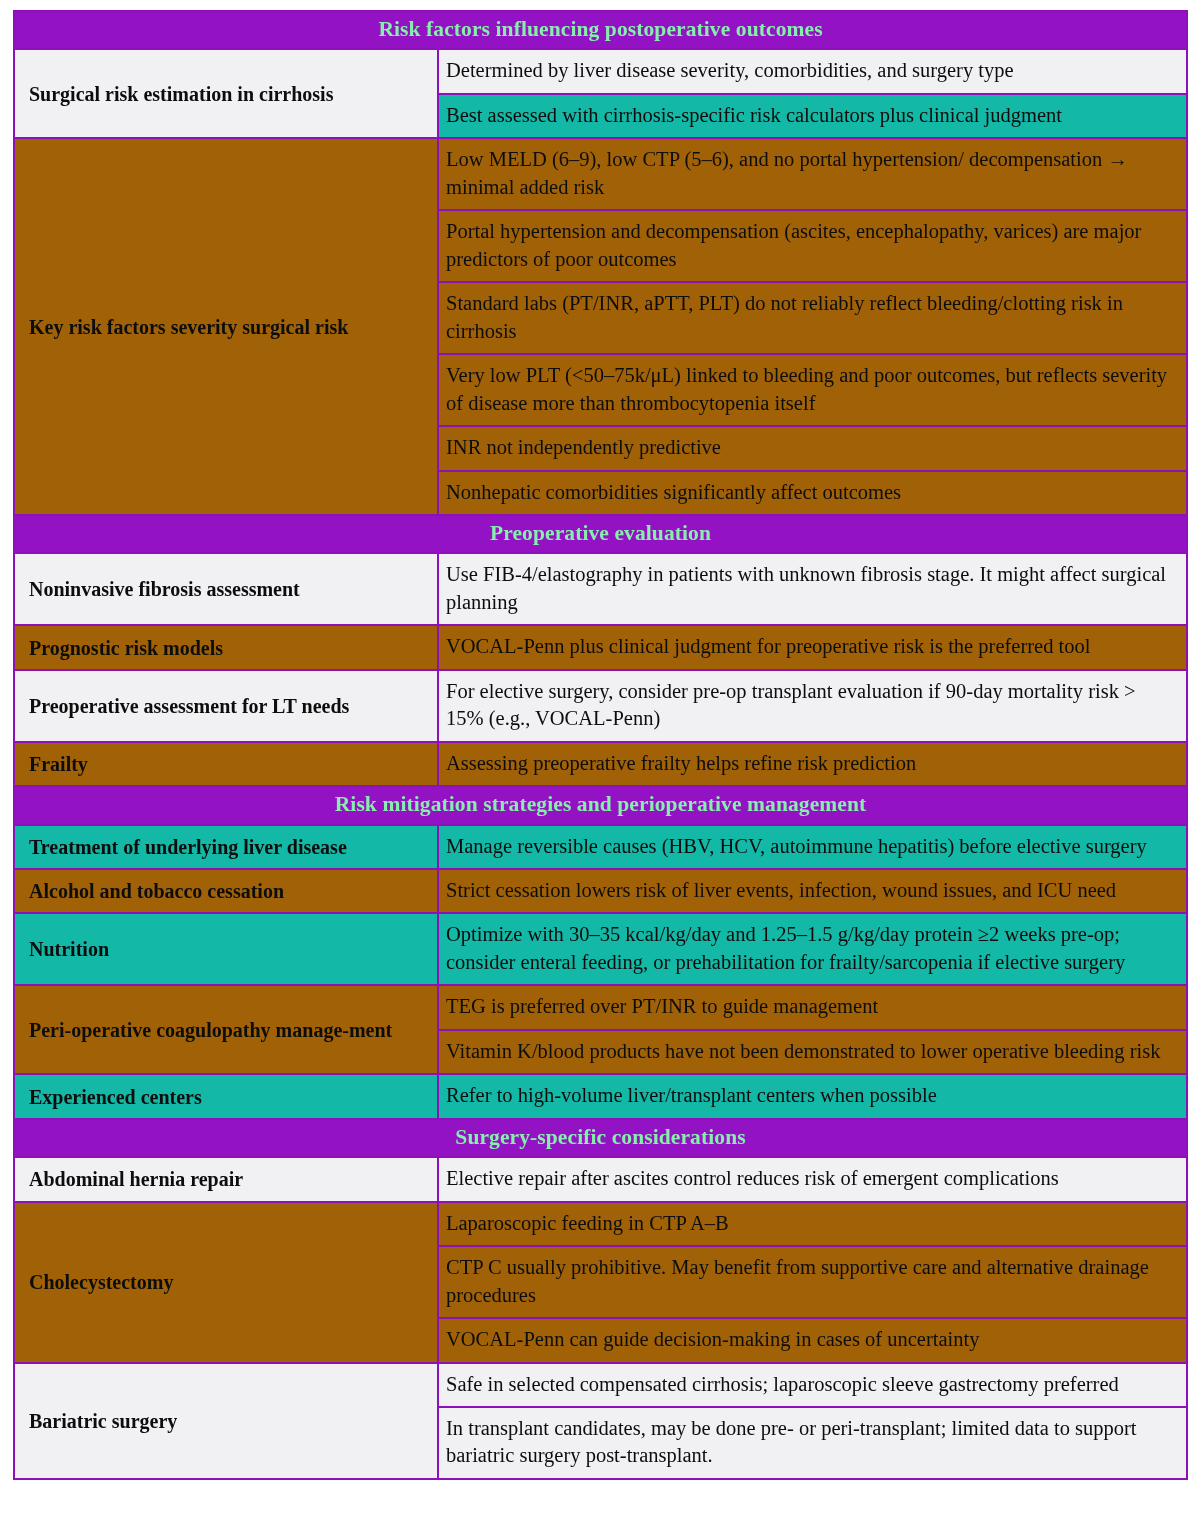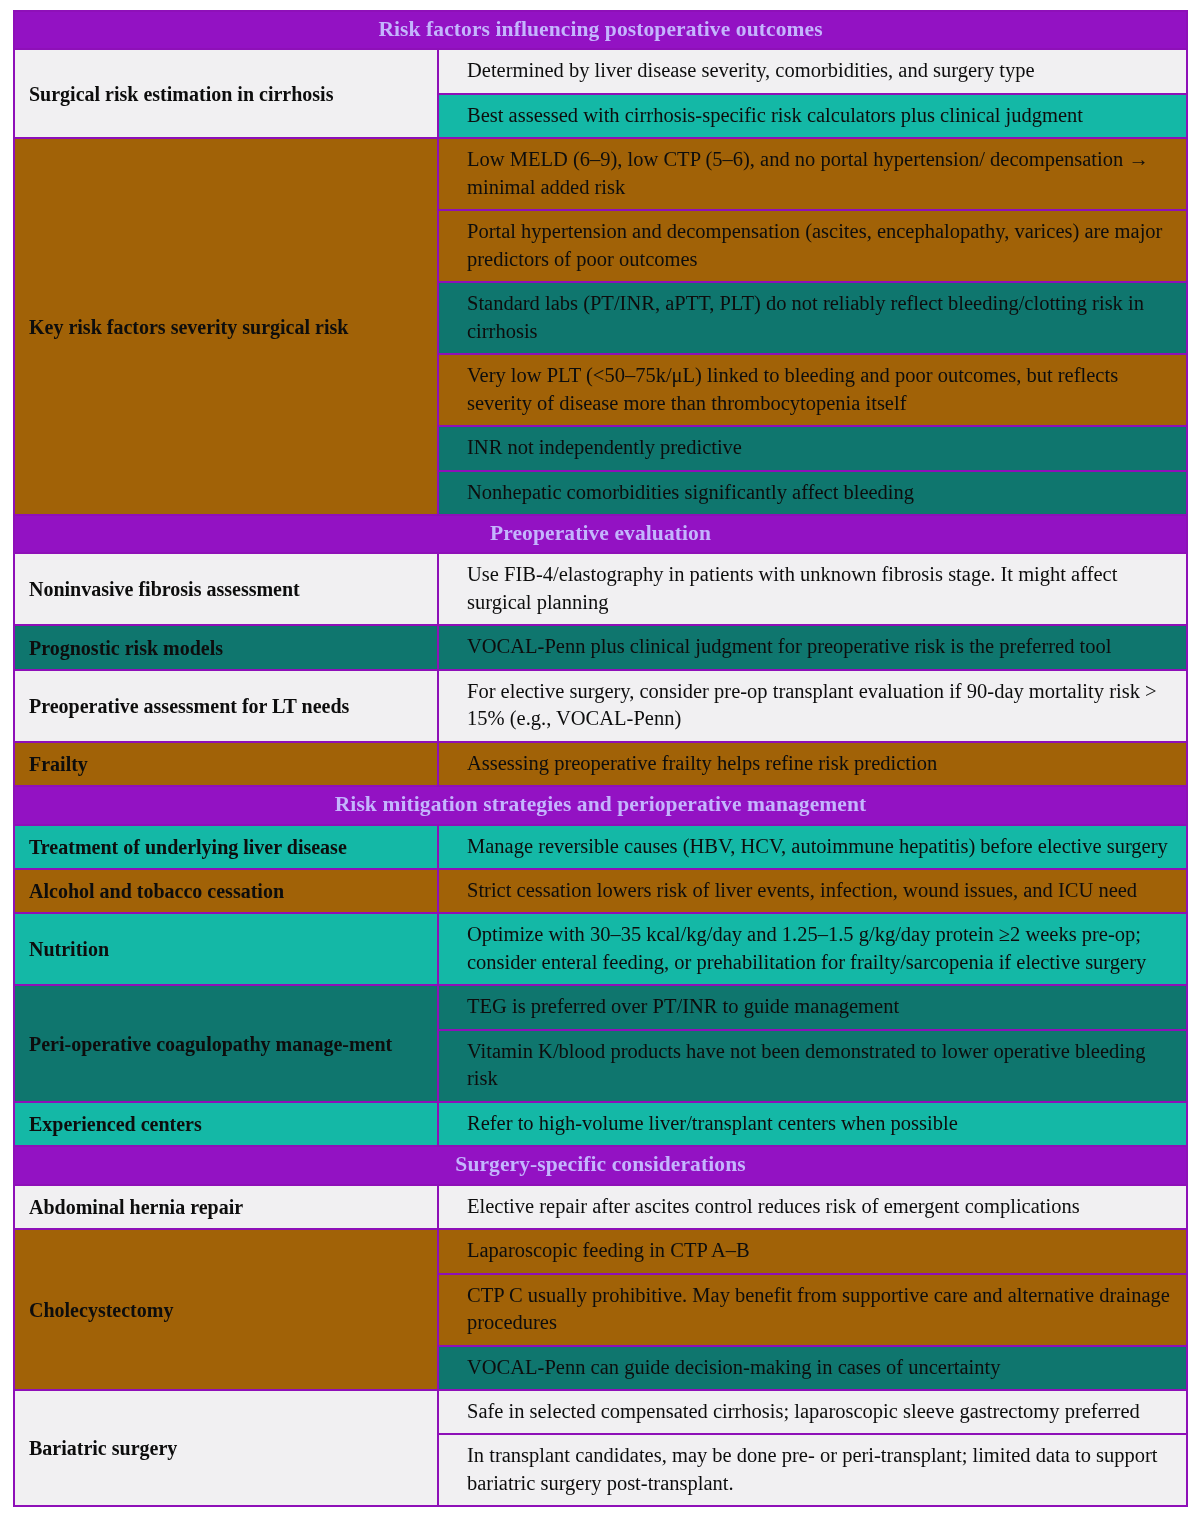--- a/index.html
+++ b/index.html
@@ -27,21 +27,21 @@
     table-layout: fixed;
     border: 2px solid #8e10b8;
   }
 
   col.col-label { width: 424px; }
   col.col-detail { width: 749px; }
 
   
   tr.section-row > td.section-header {
     background: #9312c3;
-    color: #c4b5fd;
+    color: #86efac;
     font-weight: bold;
     text-align: center;
     font-size: 21.5px;
     line-height: 1.18;
     padding: 5px 6px 6px 6px;
     border: 2px solid #8e10b8;
     letter-spacing: 0.1px;
   }
 
   
@@ -51,30 +51,30 @@
     line-height: 1.30;
     padding: 8px 10px 8px 14px;
     border: 2px solid #8e10b8;
     vertical-align: middle;
   }
 
   
   td.detail-cell {
     font-size: 20.5px;
     line-height: 1.34;
-    padding: 7px 12px 8px 28px;
+    padding: 7px 12px 8px 7px;
     border: 2px solid #8e10b8;
     vertical-align: middle;
   }
 
   
   .bg-gray   { background: #f1f0f2; }
   .bg-white  { background: #14b8a6; }
   .bg-lav    { background: #a16207; }
-  .bg-lav-lt { background: #0f766e; }
+  .bg-lav-lt { background: #a16207; }
 </style>
 </head>
 <body>
 
 <div class="table-wrap">
   <table class="risk-table">
     <colgroup>
       <col class="col-label">
       <col class="col-detail">
     </colgroup>
@@ -99,21 +99,21 @@
         <tr>
           <td class="detail-cell bg-lav-lt">Standard labs (PT/INR, aPTT, PLT) do not reliably reflect bleeding/clotting risk in cirrhosis</td>
         </tr>
         <tr>
           <td class="detail-cell bg-lav">Very low PLT (&lt;50–75k/μL) linked to bleeding and poor outcomes, but reflects severity of disease more than thrombocytopenia itself</td>
         </tr>
         <tr>
           <td class="detail-cell bg-lav-lt">INR not independently predictive</td>
         </tr>
         <tr>
-          <td class="detail-cell bg-lav-lt">Nonhepatic comorbidities significantly affect bleeding</td>
+          <td class="detail-cell bg-lav-lt">Nonhepatic comorbidities significantly affect outcomes</td>
         </tr>
         <tr class="section-row">
           <td class="section-header" colspan="2">Preoperative evaluation</td>
         </tr>
         <tr>
           <td class="label-cell bg-gray">Noninvasive fibrosis assessment</td>
           <td class="detail-cell bg-gray">Use FIB-4/elastography in patients with unknown fibrosis stage. It might affect surgical planning</td>
         </tr>
         <tr>
           <td class="label-cell bg-lav-lt">Prognostic risk models</td>

